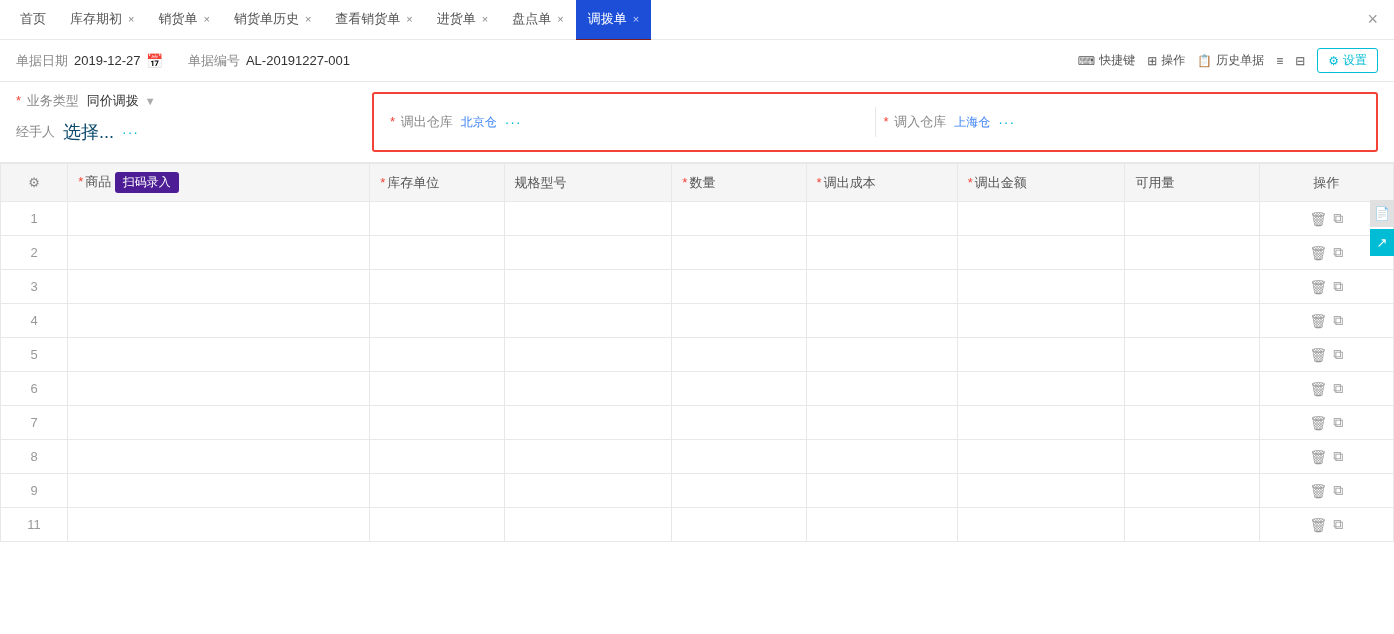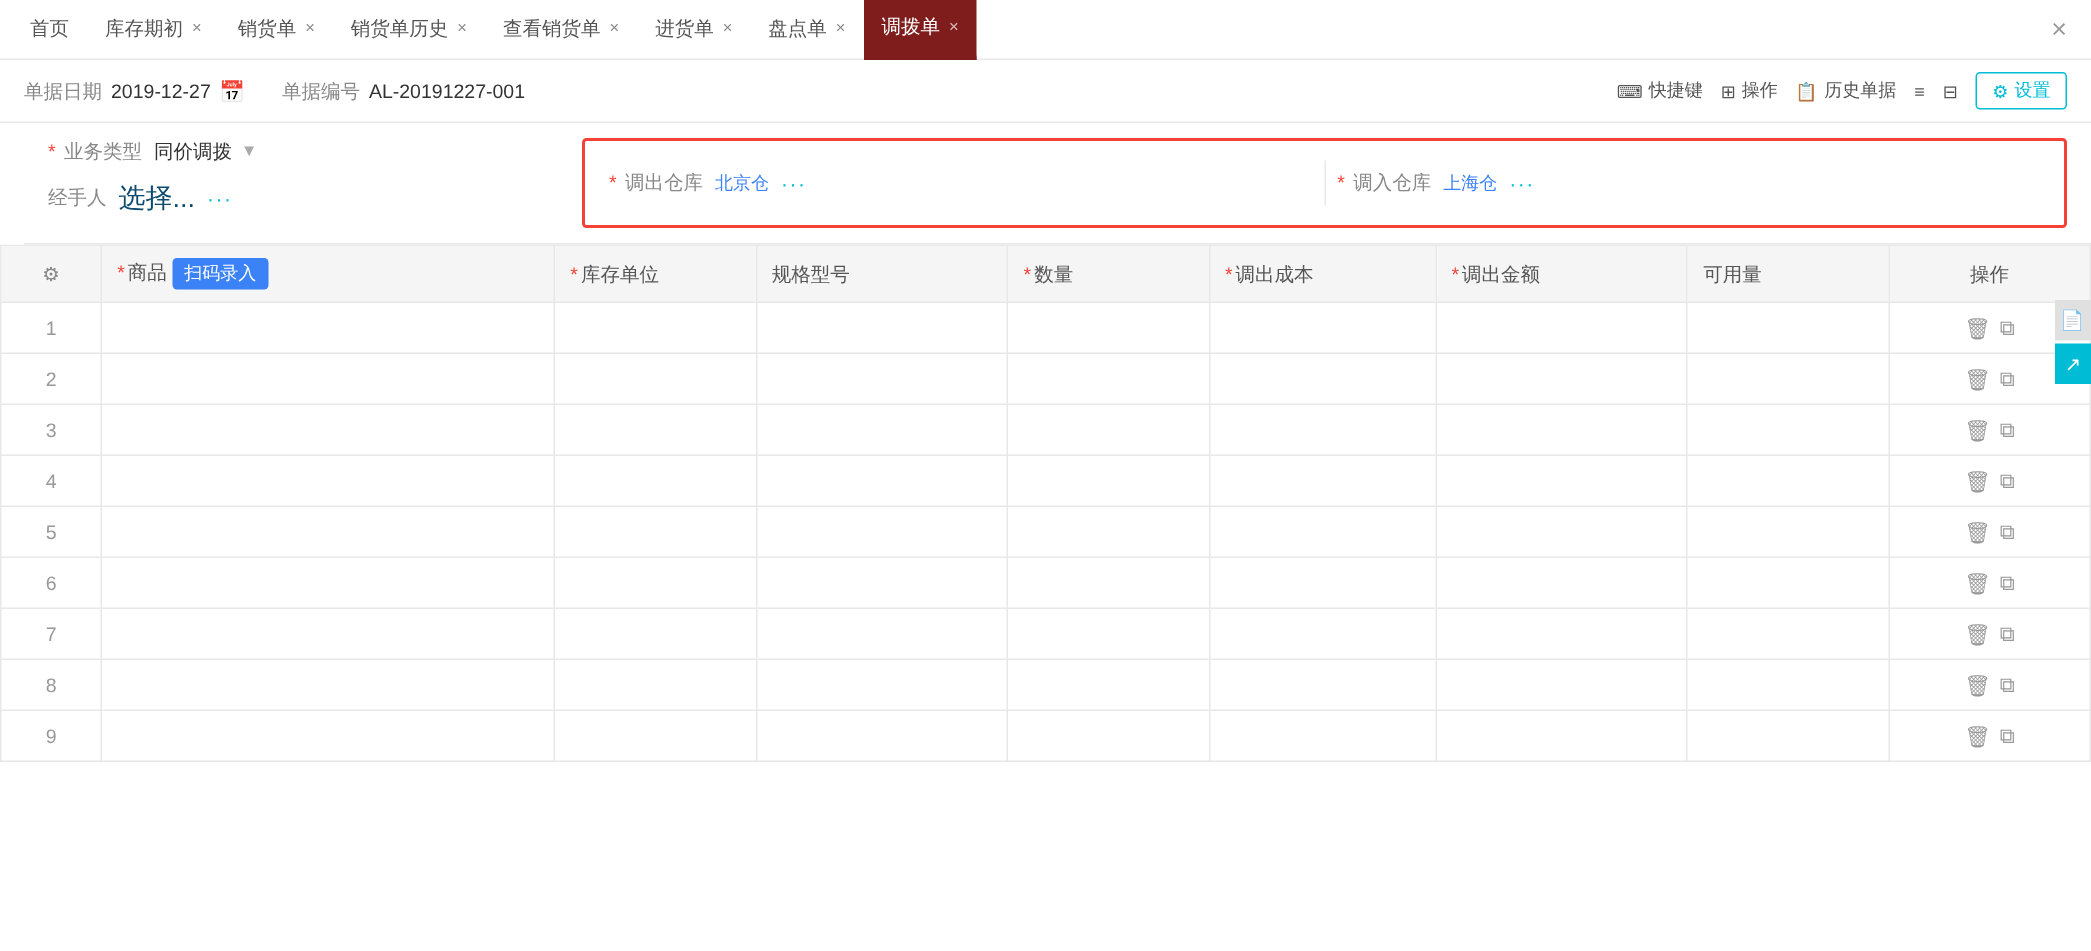--- a/index.html
+++ b/index.html
@@ -20,22 +20,22 @@
       padding: 0 12px;
       height: 40px;
       cursor: pointer;
       color: #555;
       font-size: 13px;
       border-bottom: 2px solid transparent;
       white-space: nowrap;
     }
     .tab-item.active {
       color: #fff;
-      background: #7f1d1d;
-      border-bottom: 3px solid #7f1d1d;
+      background: #1d4ed8;
+      border-bottom: 1px solid #7f1d1d;
     }
     .tab-close {
       margin-left: 6px;
       font-size: 11px;
       color: inherit;
       cursor: pointer;
       opacity: 0.7;
     }
     .tab-bar-close {
       margin-left: auto;
@@ -90,21 +90,20 @@
       font-size: 12px;
     }
 
     
     .form-section {
       display: flex;
       align-items: flex-start;
       padding: 10px 16px;
       gap: 16px;
       border-bottom: 1px solid #e8e8e8;
-      margin-left: 16px;
     }
     .form-left {
       display: flex;
       flex-direction: column;
       gap: 10px;
       min-width: 340px;
     }
     .form-row {
       display: flex;
       align-items: center;
@@ -190,21 +189,21 @@
       align-items: center;
       gap: 6px;
       justify-content: center;
     }
     .action-icon {
       cursor: pointer;
       color: #999;
       font-size: 14px;
     }
     .scan-btn {
-      background: #3b82f6;
+      background: #4c1d95;
       color: #fff;
       border: none;
       border-radius: 3px;
       padding: 2px 8px;
       font-size: 12px;
       cursor: pointer;
     }
     .th-settings {
       text-align: center;
       cursor: pointer;
@@ -516,20 +515,36 @@
     <td></td>
     <td></td>
     <td></td>
     <td class="col-op">
       <div class="col-actions">
         <span class="action-icon" title="删除">🗑</span>
         <span class="action-icon copy" title="复制">⧉</span>
       </div>
     </td>
   </tr>
+        <tr>
+    <td class="row-num">11</td>
+    <td></td>
+    <td></td>
+    <td></td>
+    <td></td>
+    <td></td>
+    <td></td>
+    <td></td>
+    <td class="col-op">
+      <div class="col-actions">
+        <span class="action-icon" title="删除">🗑</span>
+        <span class="action-icon copy" title="复制">⧉</span>
+      </div>
+    </td>
+  </tr>
       </tbody>
   </table>
 </div>
 
 <div class="sidebar-right">
   <div class="sidebar-btn">📄</div>
   <div class="sidebar-btn green">↗</div>
 </div>
 
 </body></html>

